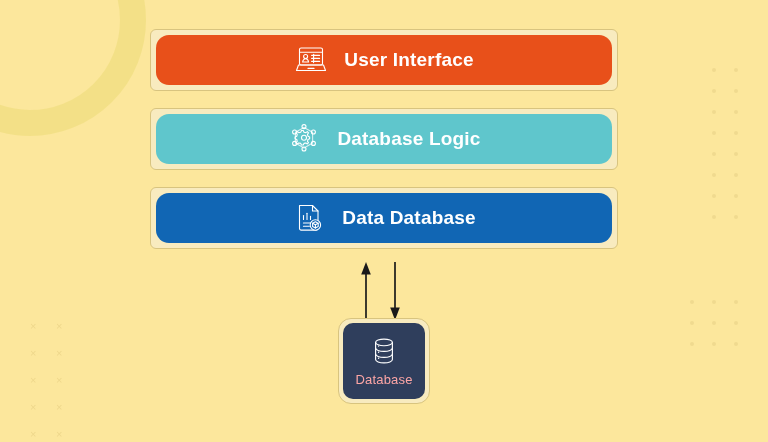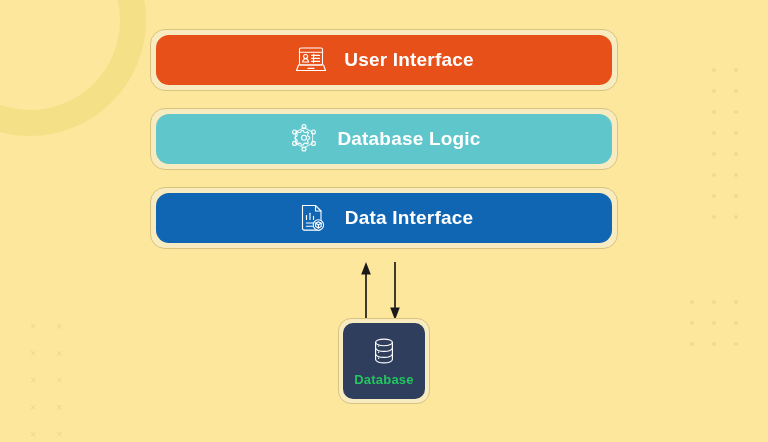--- a/index.html
+++ b/index.html
@@ -67,21 +67,21 @@
     left: 150px;
     top: 29px;
     width: 468px;
   }
   .layer {
     position: relative;
     box-sizing: border-box;
     width: 468px;
     height: 62px;
     margin-bottom: 17px;
-    border-radius: 15px;
+    border-radius: 6px;
     border: 1px solid #d8c47f;
     background: #f8ebbf;
     padding: 5px;
   }
   .layer-inner {
     width: 100%;
     height: 100%;
     box-sizing: border-box;
     border-radius: 13px;
     display: flex;
@@ -136,23 +136,23 @@
     align-items: center;
     justify-content: center;
     gap: 6px;
   }
   .db-icon {
     width: 30px;
     height: 30px;
     display: block;
   }
   .db-label {
-    color: #22c55e;
+    color: #fca5a5;
     font-size: 13px;
-    font-weight: bold;
+    font-weight: normal;
     letter-spacing: 0.2px;
   }
 </style>
 </head>
 <body>
 
 <div id="canvas">
 
   <div class="bg-arc"></div>
 
@@ -252,21 +252,21 @@
             <path d="M15 18.4 V12.2"></path>
             <path d="M18.5 18.4 V15.4"></path>
             <path d="M11.4 22 H20.4"></path>
             <path d="M11.4 25.2 H17.4"></path>
             <circle cx="23.4" cy="24" r="5.2" fill="#1166b4"></circle>
             <path d="M20.6 22.2 l2.8 -1.5 l2.8 1.5 v3.4 l-2.8 1.5 l-2.8 -1.5 Z"></path>
             <path d="M20.6 22.2 L23.4 23.7 L26.2 22.2"></path>
             <path d="M23.4 23.7 V27.1"></path>
           </svg>
         </span>
-        <span class="layer-label">Data Interface</span>
+        <span class="layer-label">Data Database</span>
       </div>
     </div>
 
   </div>
 
   <div class="arrows">
     <svg viewBox="0 0 60 58" width="60" height="58">
       <g>
         <line x1="11" y1="58" x2="11" y2="10" stroke="#1a1a1a" stroke-width="1.7"></line>
         <polygon points="11,0 6.2,12.5 15.8,12.5" fill="#1a1a1a"></polygon>

